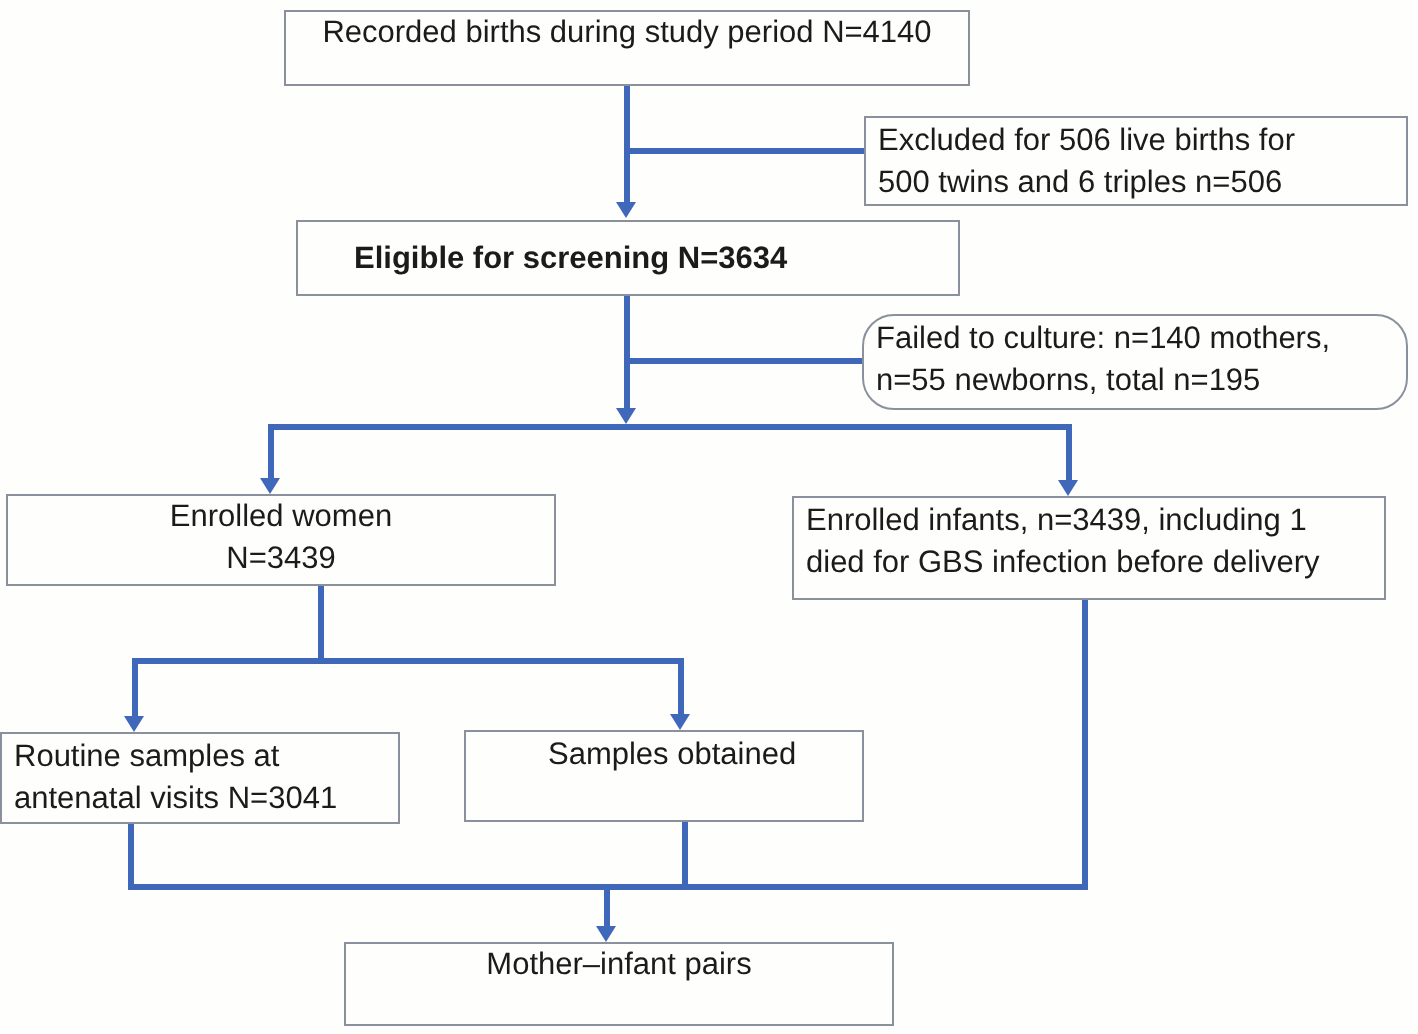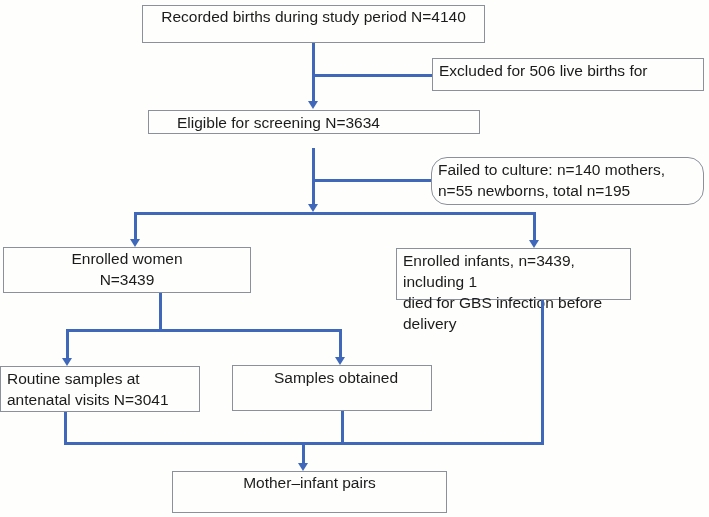--- a/index.html
+++ b/index.html
@@ -24,40 +24,41 @@
   .center{text-align:center;}
   .leftpad{padding:1px 6px;text-align:left;}
   .conn{position:absolute;background:var(--line);}
   .arrow-down{
     position:absolute;width:0;height:0;
     border-left:5px solid transparent;border-right:5px solid transparent;
     border-top:8px solid var(--line);
   }
   
   #b-recorded {left:142px;top:5px;  width:343px;height:38px;}
-  #b-excluded {left:432px;top:58px; width:272px;height:33px;}
-  #b-eligible {left:148px;top:110px;width:332px;height:24px;padding-left:28px;justify-content:center;text-align:left;}
+  #b-excluded {left:432px;top:58px; width:272px;height:45px;}
+  #b-eligible {left:148px;top:110px;width:332px;height:38px;padding-left:28px;justify-content:center;text-align:left;font-weight:bold;}
   #b-failed   {left:431px;top:157px;width:273px;height:48px;border-radius:16px;}
-  #b-women    {left:3px;  top:247px;width:248px;height:46px;}
-  #b-infants  {left:396px;top:248px;width:235px;height:52px;}
+  #b-women    {left:3px;  top:247px;width:275px;height:46px;}
+  #b-infants  {left:396px;top:248px;width:297px;height:52px;}
   #b-routine  {left:0;  top:366px;width:200px;height:46px;}
   #b-samples  {left:232px;top:365px;width:200px;height:46px;padding-left:41px;}
   #b-pairs    {left:172px;top:471px;width:275px;height:42px;gap:36px;}
 </style>
 </head>
 <body>
 
 <div class="canvas">
 
   <div class="node center" id="b-recorded">
     <span>Recorded births during study period N=4140</span>
   </div>
 
   <div class="node leftpad" id="b-excluded">
     <span>Excluded for 506 live births for</span>
+    <span>500 twins and 6 triples n=506</span>
   </div>
 
   <div class="node" id="b-eligible">
     <span>Eligible for screening N=3634</span>
   </div>
 
   <div class="node leftpad" id="b-failed">
     <span>Failed to culture: n=140 mothers,</span>
     <span>n=55 newborns, total n=195</span>
   </div>

